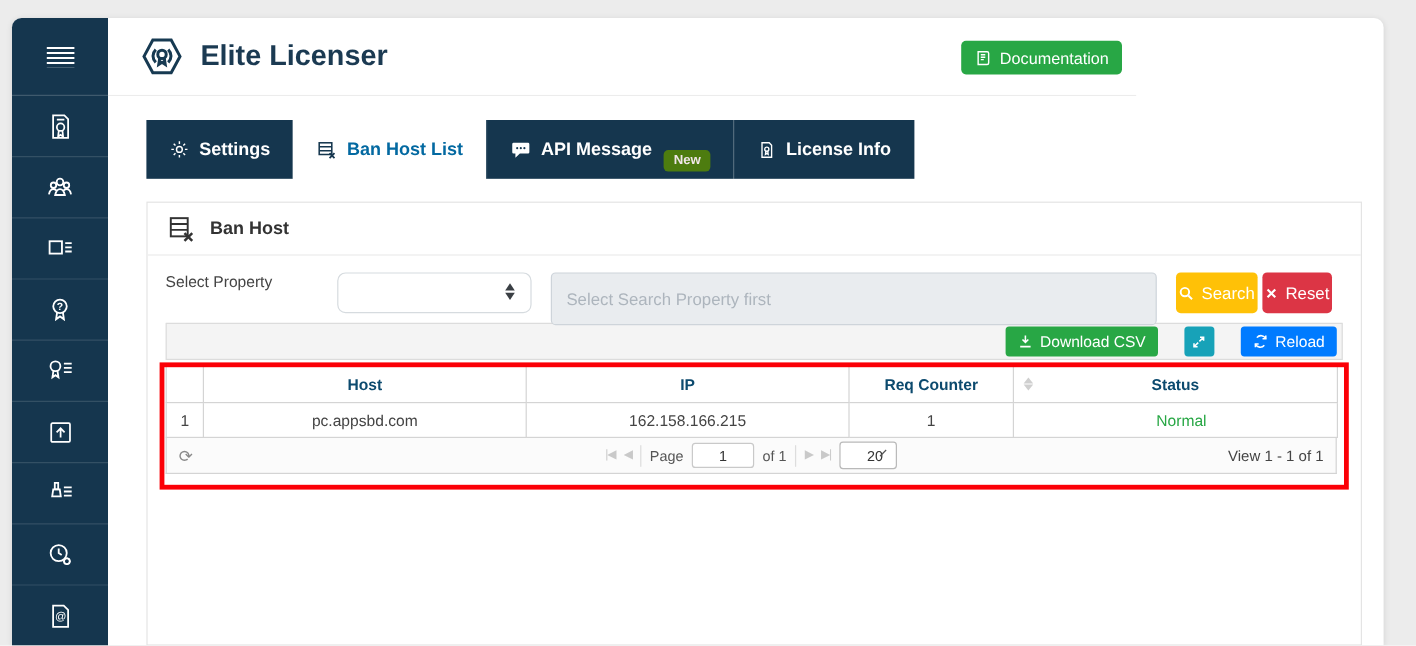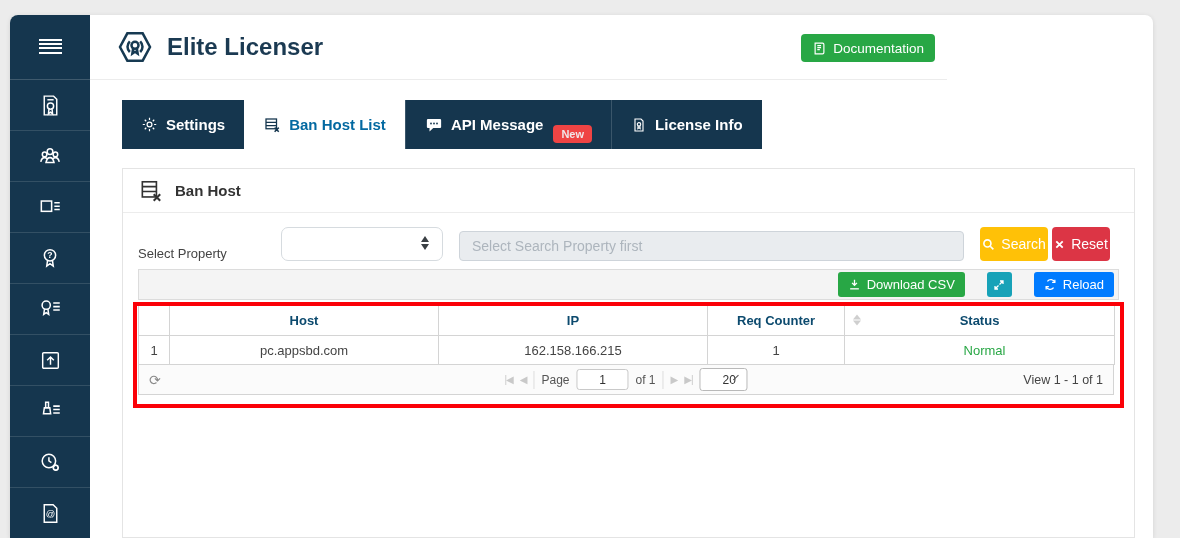--- a/index.html
+++ b/index.html
@@ -30,42 +30,42 @@
              border:none; border-radius:4px; font-size:13.5px; padding:0 11px;
              display:flex; align-items:center; gap:6px; cursor:pointer;
              font-family:inherit; }
 
   
   .tabs { position:absolute; left:112px; top:85px; display:flex; }
   .tab { height:49px; background:#15364e; color:#fff; display:flex; align-items:center; gap:8px;
          padding:0 19px; font-size:15px; font-weight:bold; cursor:pointer; }
   .tab + .tab { border-left:1px solid rgba(255,255,255,.16); }
   .tab.active { background:#fff; color:#0369a1; border-left:none; }
-  .tab-badge { background:#ef4444; color:#f0e6e9; font-size:11px; font-weight:bold;
+  .tab-badge { background:#4d7c0f; color:#f0e6e9; font-size:11px; font-weight:bold;
                padding:3px 8px; border-radius:4px; margin-left:2px;margin-top:18px; }
 
   
   .panel { position:absolute; left:112px; top:153px; width:1013px; height:370px;
            border:1px solid #e4e4e4; background:#fff; }
   .panel-header { height:44px; border-bottom:1px solid #ececec; display:flex; align-items:center;
                   gap:11px; padding:0 15px; }
   .panel-title { font-size:15px; font-weight:bold; color:#333; }
   .panel-body { padding:14px 15px 0 15px; }
 
   
-  .filter-row { display:flex; align-items:flex-end; height:34px; }
+  .filter-row { display:flex; align-items:flex-start; height:34px; }
   .filter-label { width:143px; font-size:13px; color:#444; }
   .property-select { width:162px; height:34px; border:1px solid #d6dbdf; border-radius:7px;
                      background:#fff; position:relative; cursor:pointer; }
   .updown { position:absolute; right:13px; top:8px; display:flex; flex-direction:column; gap:2px; }
   .updown i { display:block; width:0; height:0; border-left:4.5px solid transparent;
               border-right:4.5px solid transparent; }
   .updown .up { border-bottom:6px solid #3a3f44; }
   .updown .dn { border-top:6px solid #3a3f44; }
-  .search-input { margin-left:16px; width:505px; height:30px; background:#e9ecef;
+  .search-input { margin-left:16px; width:505px; height:44px; background:#e9ecef;
                   border:1px solid #ced4da; border-radius:4px; padding:0 12px; font-size:14px;
                   color:#495057; font-family:inherit; }
   .search-input::placeholder { color:#adb5bd; }
   .btn { border:none; color:#fff; border-radius:4px; display:flex; align-items:center;
          justify-content:center; gap:6px; cursor:pointer; font-family:inherit; }
   .btn-search { margin-left:16px; width:68px; height:34px; background:#ffc107; font-size:14px; }
   .btn-reset  { margin-left:4px;  width:58px; height:34px; background:#dc3545; font-size:14px; }
 
   
   .toolbar { margin-top:8px; height:31px; background:#f4f4f4; border:1px solid #dcdcdc;

